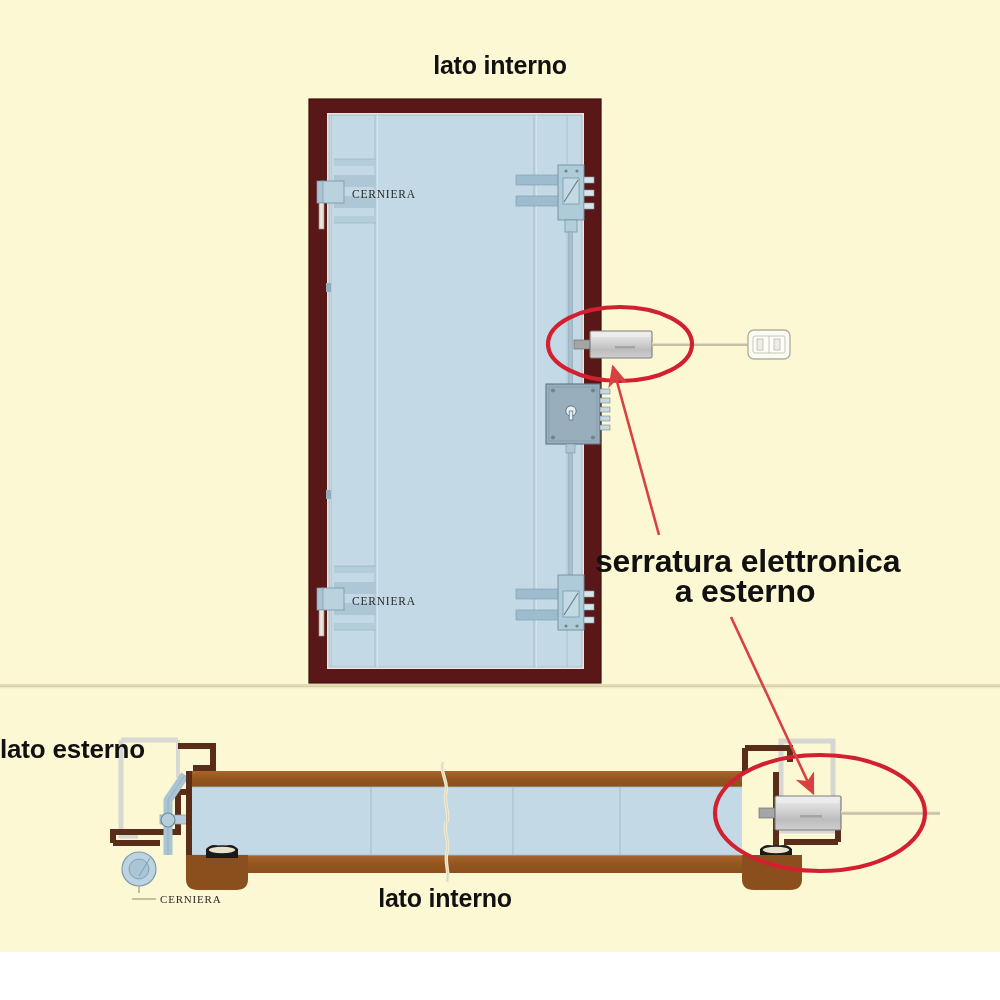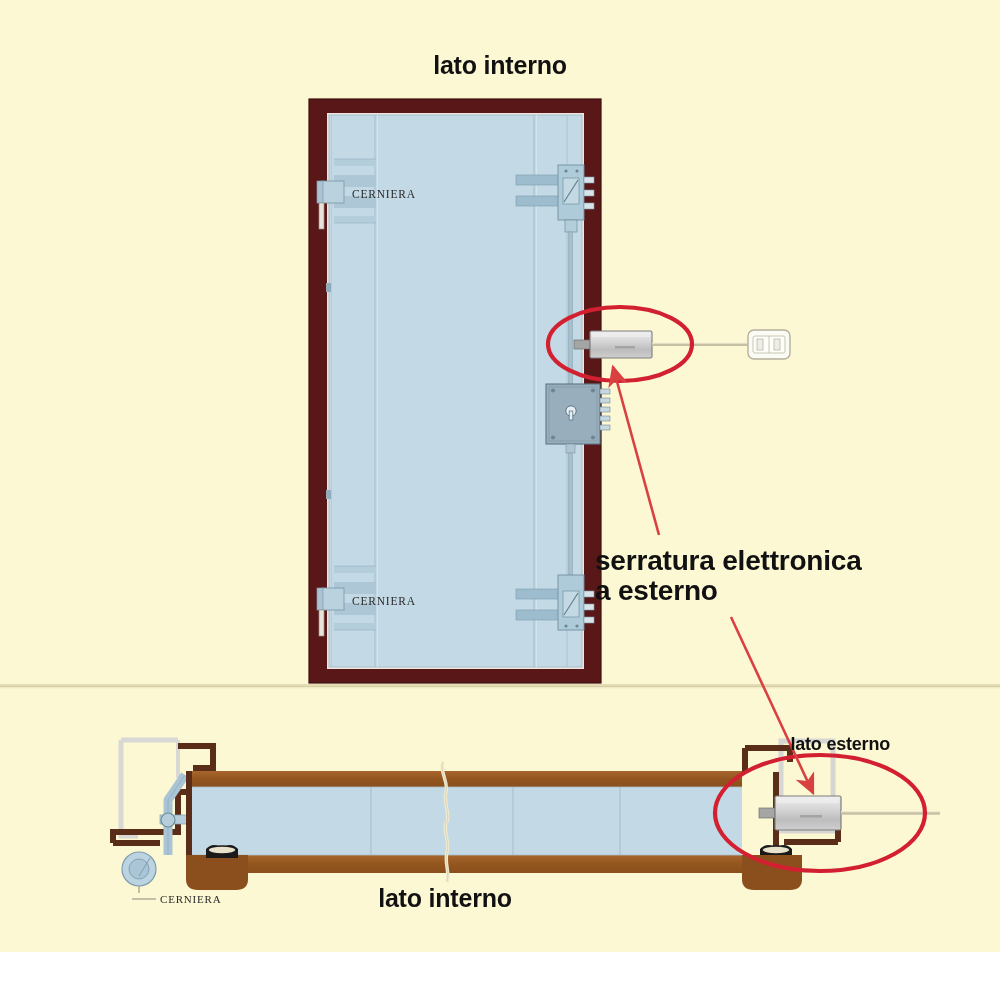--- a/index.html
+++ b/index.html
@@ -31,33 +31,34 @@
   }
   #label-lato-interno-top {
     left: 0; top: 51px;
     width: 1000px;
     text-align: center;
     font-size: 25px;
   }
   #label-lato-esterno {
     left: 0; top: 734px;
     width: 890px;
-    text-align: right;
-    font-size: 18px;
+    text-align: left;
+    font-size: 26px;
   }
   #label-lato-interno-bottom {
     left: 0; top: 884px;
     width: 890px;
     text-align: center;
     font-size: 25px;
   }
   #label-callout {
     left: 595px; top: 546px;
     width: 300px;
-    font-size: 28px;
+    text-align: center;
+    font-size: 32px;
     line-height: 30px;
   }
   .cerniera-lbl {
     position: absolute;
     font-family: "Liberation Serif", serif;
     font-weight: normal;
     color: #2a2a2a;
     font-size: 11.5px;
     letter-spacing: 0.8px;
     white-space: nowrap;

